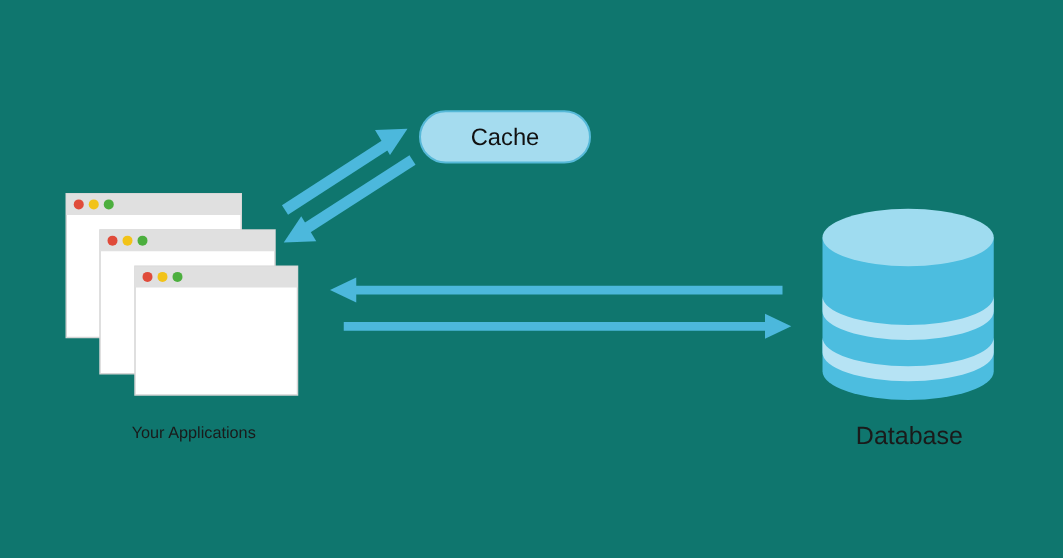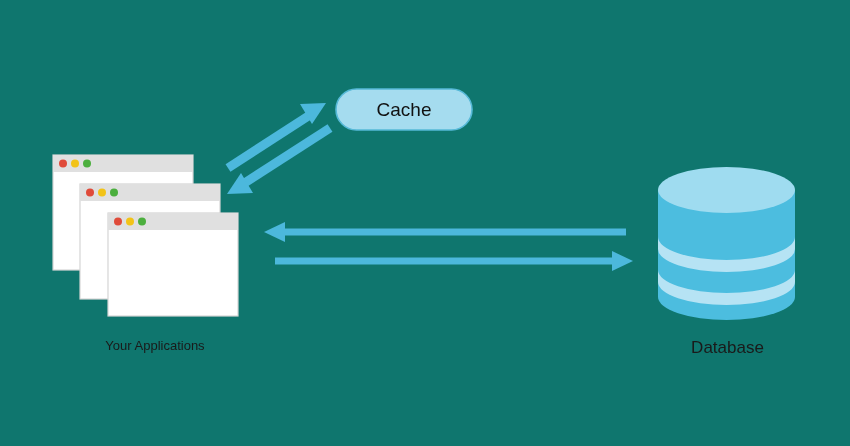--- a/index.html
+++ b/index.html
@@ -33,21 +33,21 @@
     top: 338px;
     width: 310px;
     text-align: center;
     font-size: 13px;
   }
   #db-label {
     left: 640px;
     top: 338px;
     width: 175px;
     text-align: center;
-    font-size: 17px;
+    font-size: 20px;
   }
   .cache-text {
     font-family: "Liberation Sans", sans-serif;
     font-size: 19px;
     fill: #111111;
   }
 </style>
 </head>
 <body>
 

